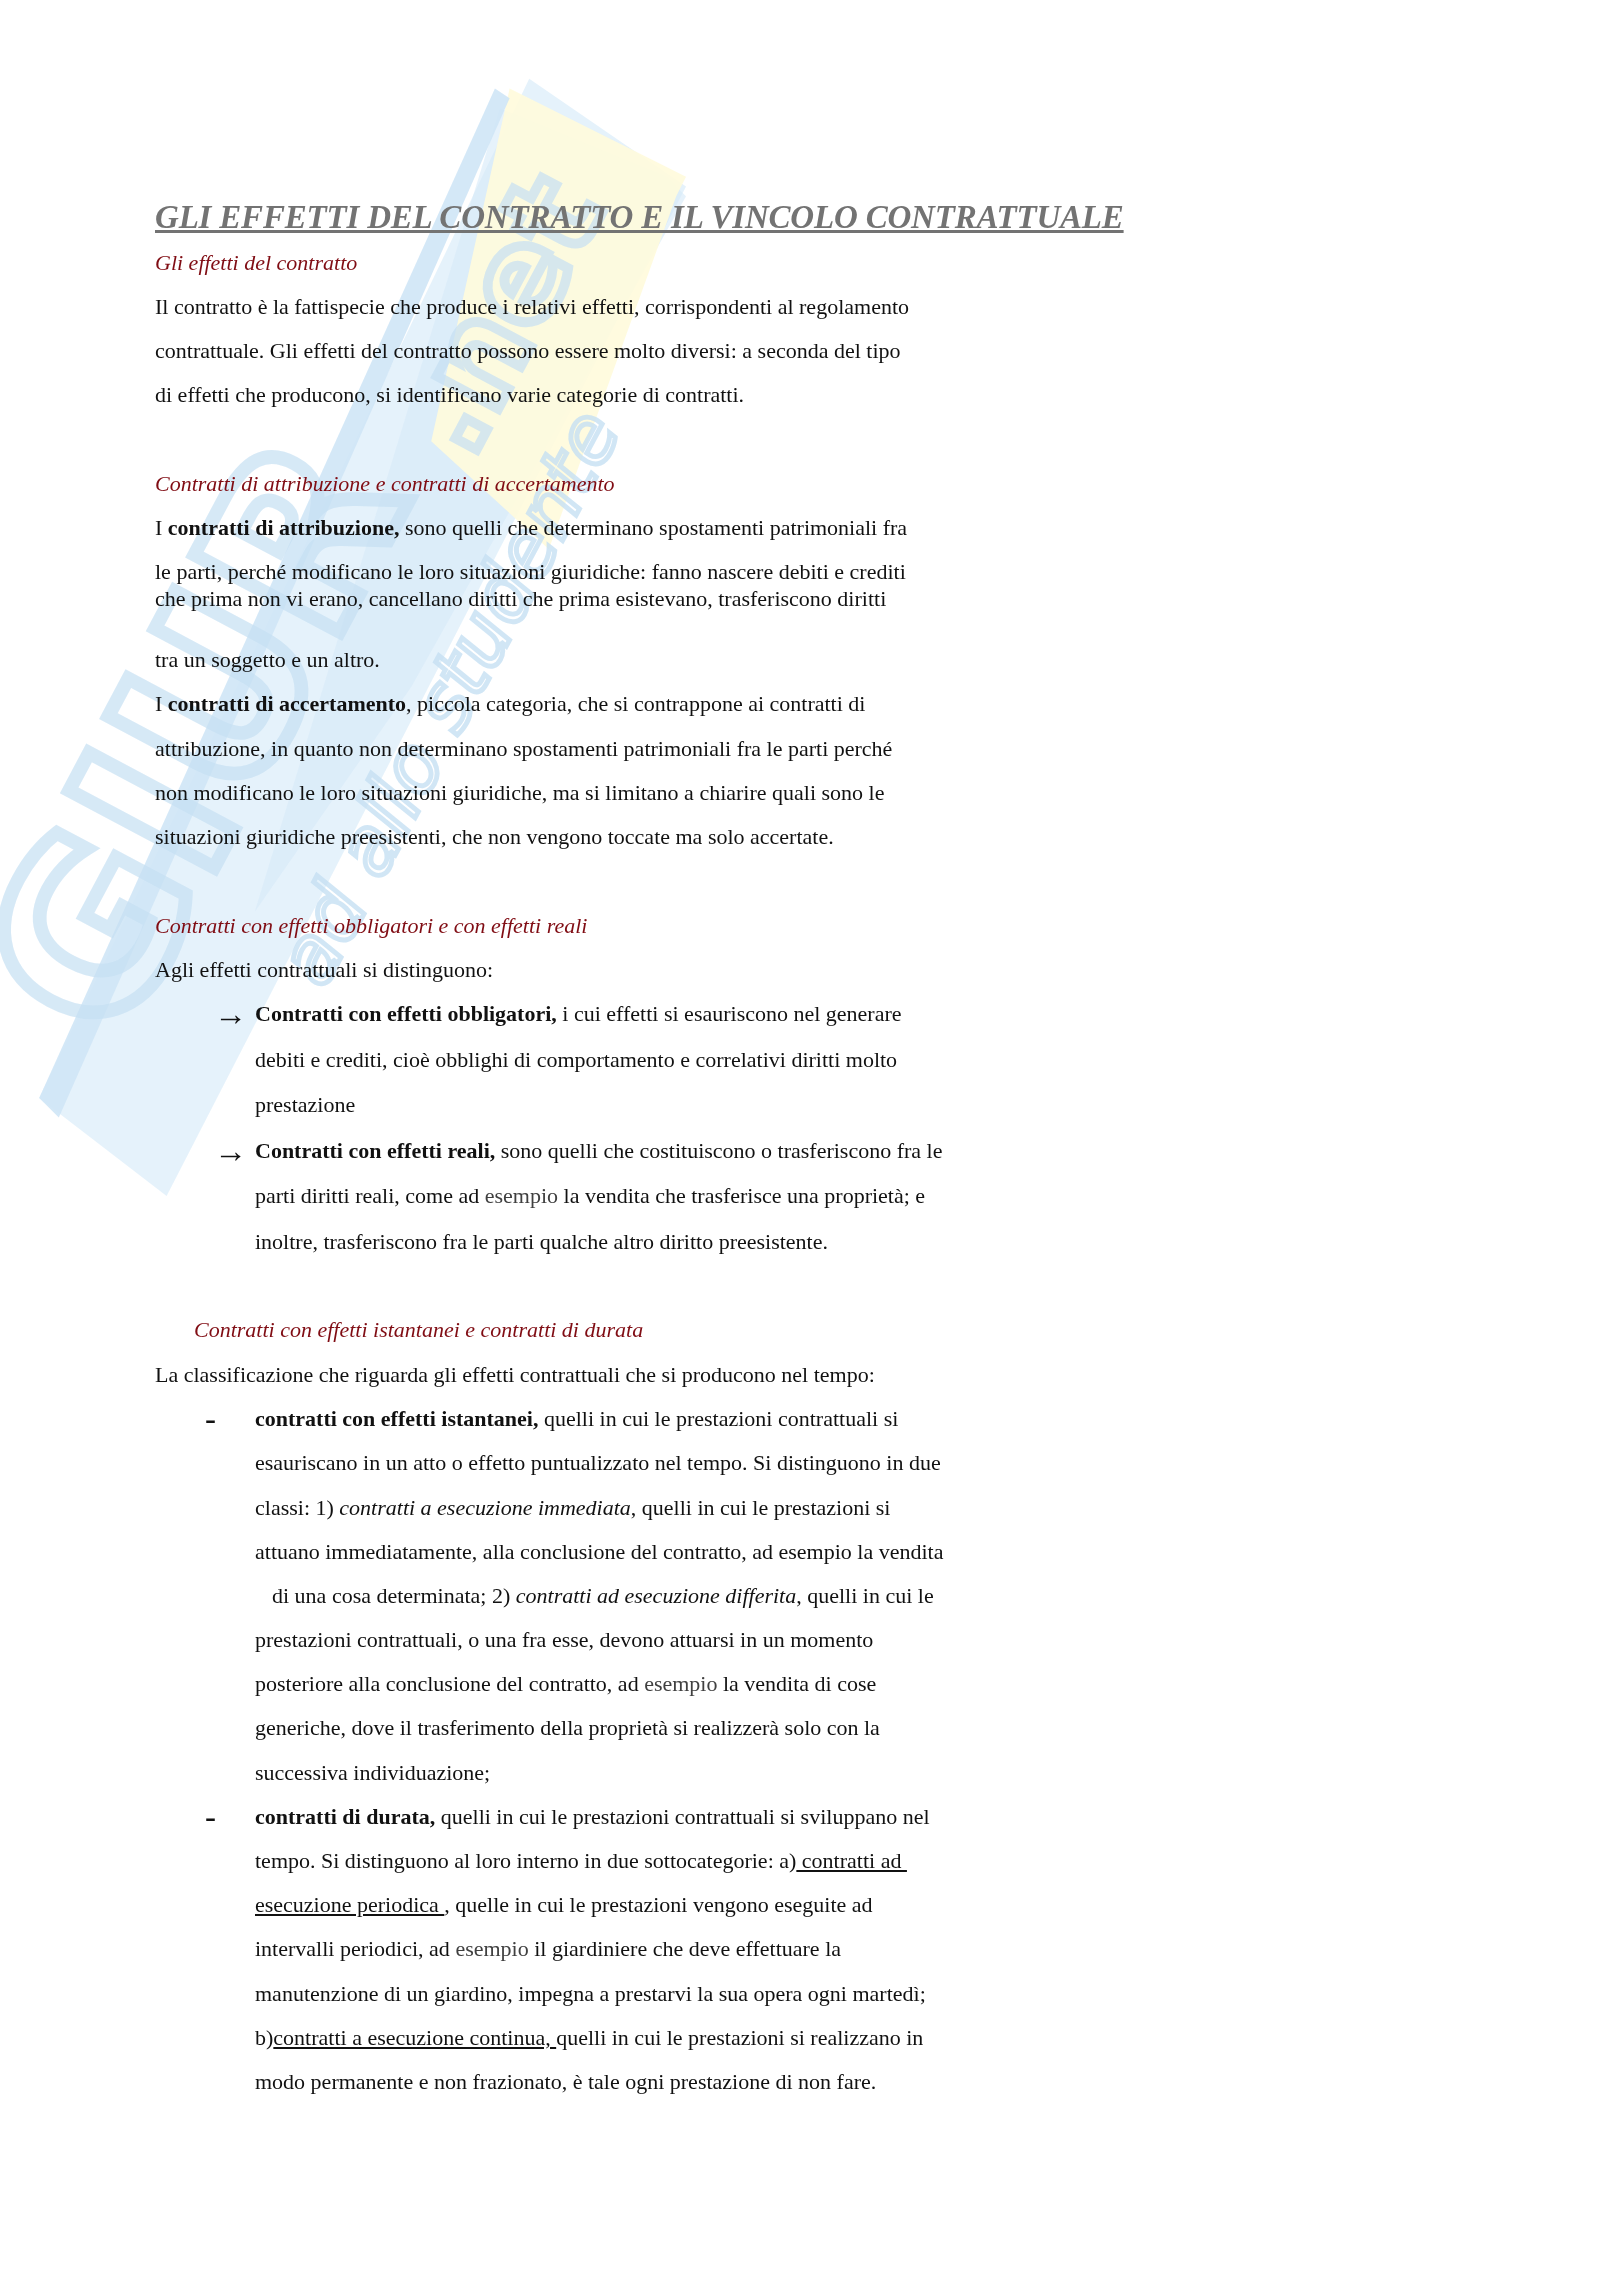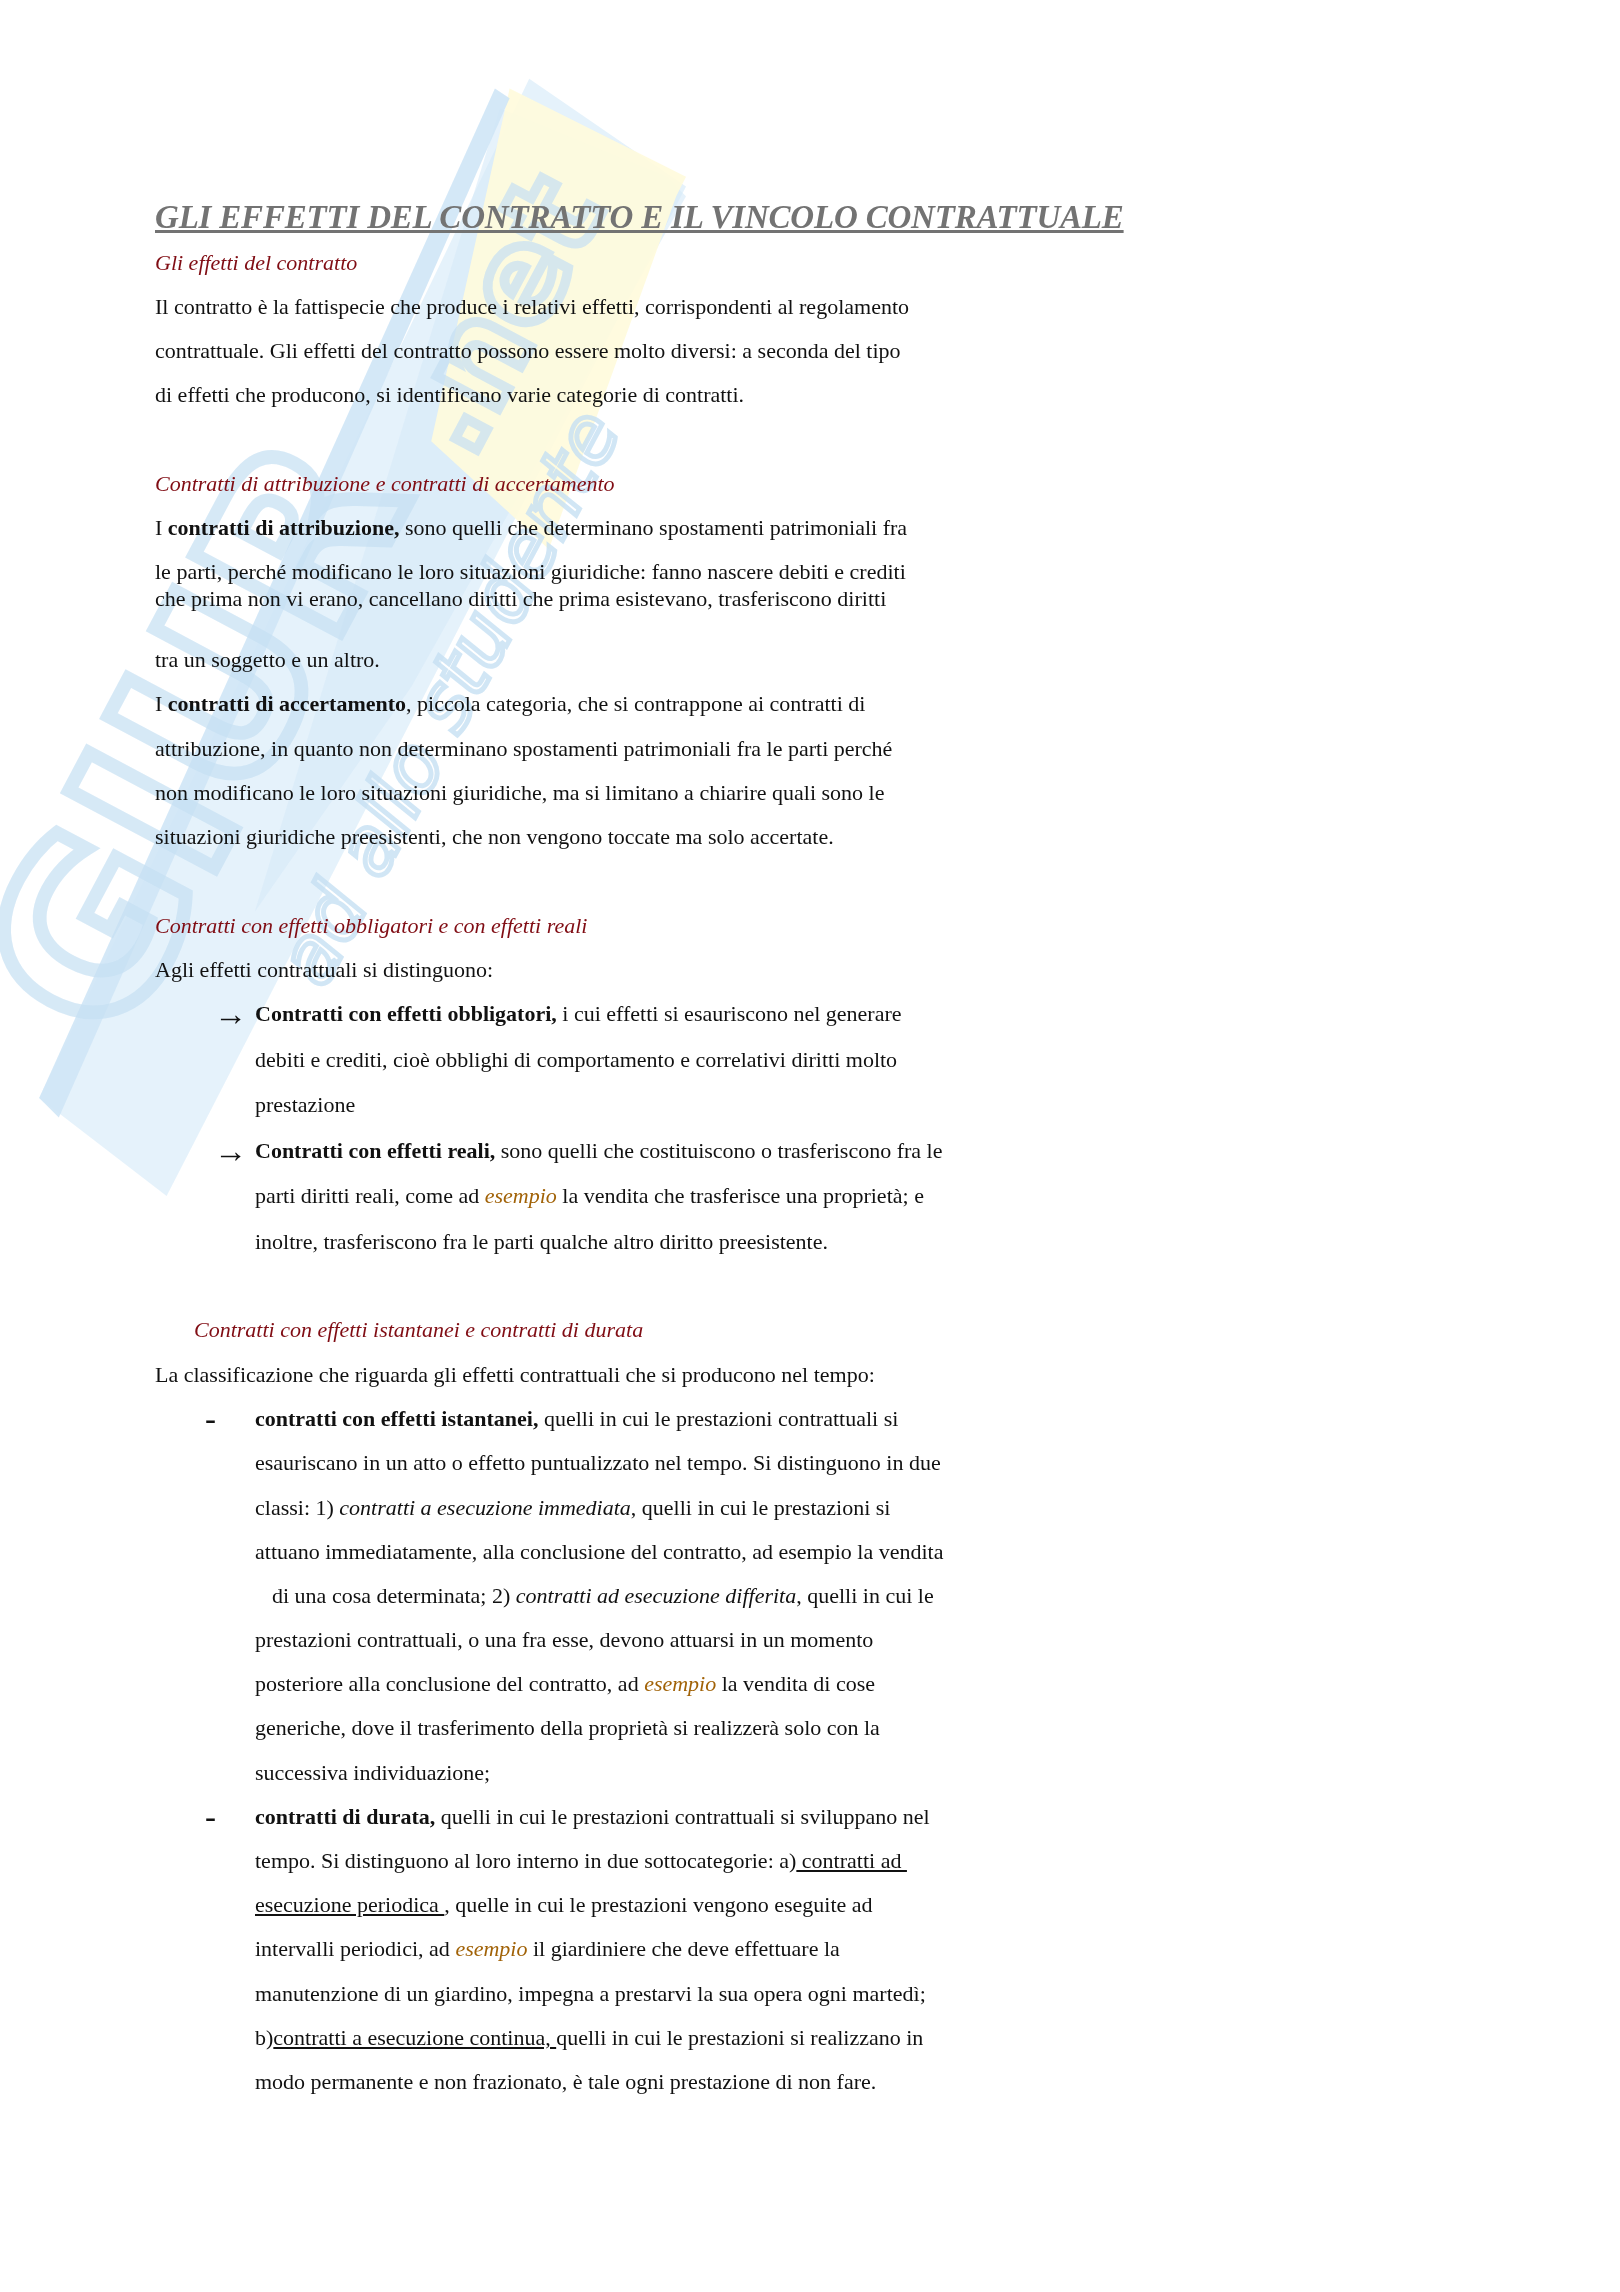--- a/index.html
+++ b/index.html
@@ -12,21 +12,21 @@
   .watermark { position: absolute; left: 0; top: 0; width: 1620px; height: 2293px; z-index: 0; pointer-events: none; }
   .line {
     position: absolute; white-space: pre; font-size: 22px; line-height: 44px; height: 44px;
     z-index: 1;
   }
   .title { font-weight: bold; font-style: italic; text-decoration: underline; color: #737373; font-size: 33px; letter-spacing: -0.2px; }
   .heading { font-style: italic; color: #800d14; }
   .b { font-weight: bold; }
   .i { font-style: italic; }
   .u { text-decoration: underline; }
-  .red { color: #a16207; font-style: italic; }
+  .red { color: #404040; }
   .marker { position: absolute; font-size: 33px; line-height: 44px; z-index: 1; }
 </style>
 </head>
 <body>
 
 <svg class="watermark" viewBox="0 0 1653 2339" xmlns="http://www.w3.org/2000/svg">
   <polygon points="40,1120 540,80 700,190 170,1220" fill="#dcedf9" opacity="0.75"></polygon>
   <polygon points="510,110 680,180 700,200 420,700 260,930" fill="#d6eaf8" opacity="0.6"></polygon>
   <polygon points="520,90 700,180 690,200 560,560 440,450" fill="#fffbdc" opacity="0.9"></polygon>
   <polygon points="40,1120 60,1140 520,100 505,90" fill="#cfe5f6" opacity="0.9"></polygon>

